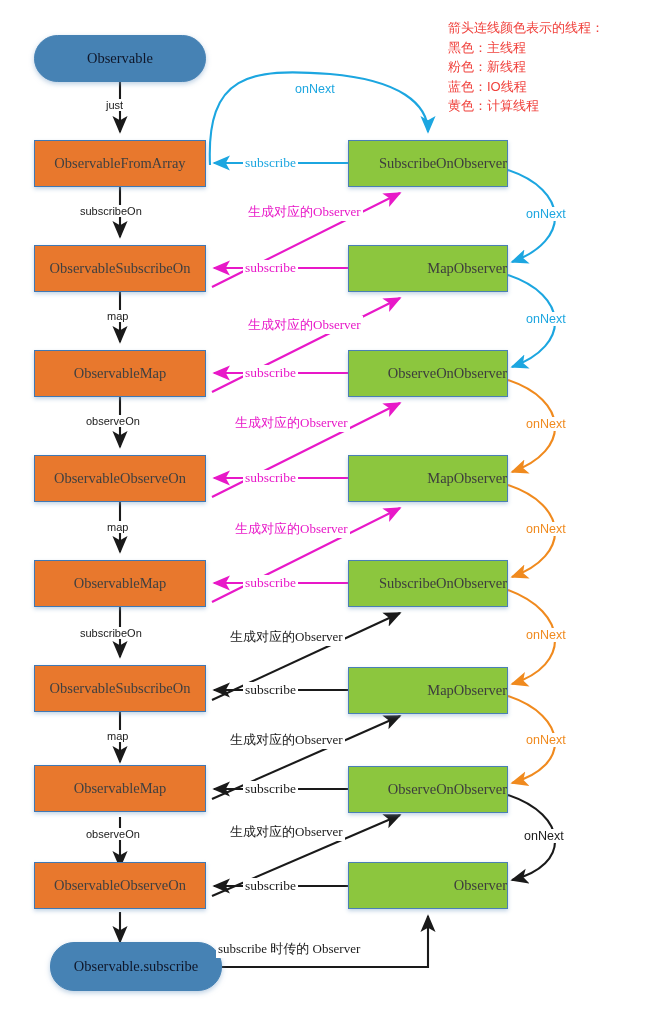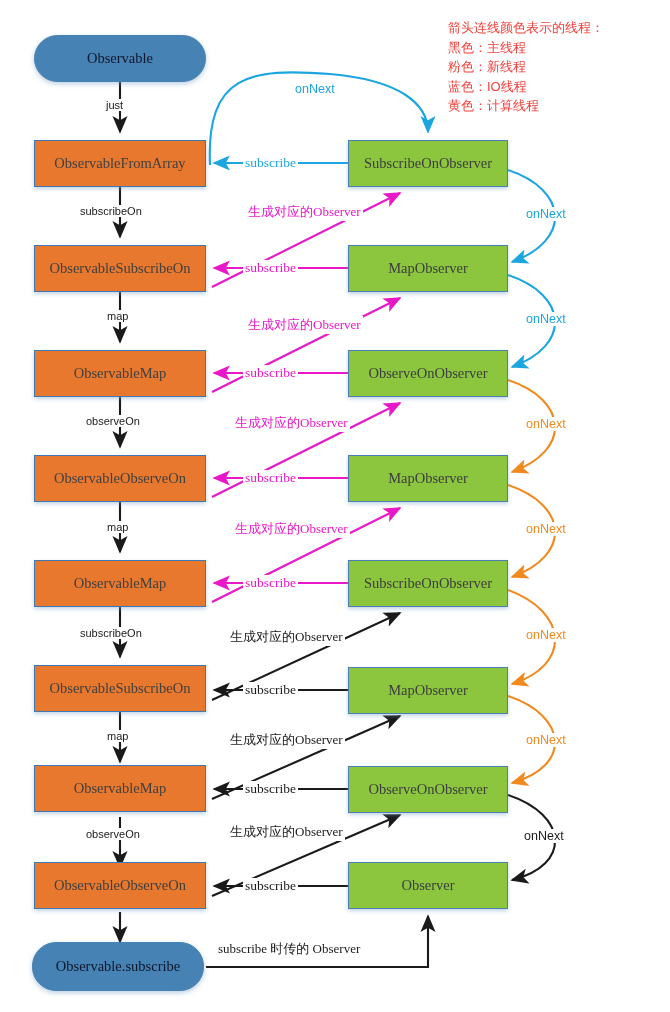--- a/index.html
+++ b/index.html
@@ -7,21 +7,21 @@
   #stage{position:relative;width:670px;height:1012px;overflow:hidden;background:#fff;}
   #svgroot{position:absolute;left:0;top:0;width:670px;height:1012px;}
 
   .node{position:absolute;box-sizing:border-box;display:flex;align-items:center;
         justify-content:center;text-align:center;line-height:1.05;}
   .node.obs{background:#e8782d;border:1px solid #3f78b4;color:#404040;
         font-family:"Liberation Serif","DejaVu Serif",serif;font-size:14.5px;
         box-shadow:0 2px 4px rgba(120,160,200,.45);}
   .node.obsv{background:#8cc63e;border:1px solid #4a7fb5;color:#3d3d3d;
         font-family:"Liberation Serif","DejaVu Serif",serif;font-size:14.5px;
-        box-shadow:0 2px 4px rgba(120,160,200,.45);}
+        box-shadow:0 2px 4px rgba(120,160,200,.45);justify-content:flex-end;}
   .node.term{background:#4682b4;border:1px solid #4682b4;border-radius:24px;color:#0f172a;
         font-family:"Liberation Serif","DejaVu Serif",serif;font-size:14.5px;
         box-shadow:0 2px 5px rgba(120,160,200,.5);}
 
   .lbl{position:absolute;white-space:nowrap;}
   .lbl.blk{color:#1a1a1a;font-size:11px;font-family:"Liberation Sans","DejaVu Sans",sans-serif;}
   .lbl.ser{color:#1a1a1a;font-size:13.5px;font-family:"Liberation Serif","DejaVu Serif",serif;}
   .lbl.cyanl{color:#1ca6e0;font-size:13.5px;font-family:"Liberation Serif","DejaVu Serif",serif;}
   .lbl.magl{color:#e818c8;font-size:13.5px;font-family:"Liberation Serif","DejaVu Serif",serif;}
   .lbl.cyans{color:#1ca6e0;font-size:12.5px;font-family:"Liberation Sans","DejaVu Sans",sans-serif;}
@@ -119,21 +119,21 @@
   </div>
   <div class="node obs" style="left:34px;top:665px;width:172px;height:47px;">
     <span>ObservableSubscribeOn</span>
   </div>
   <div class="node obs" style="left:34px;top:765px;width:172px;height:47px;">
     <span>ObservableMap</span>
   </div>
   <div class="node obs" style="left:34px;top:862px;width:172px;height:47px;">
     <span>ObservableObserveOn</span>
   </div>
-  <div class="node term" style="left:32px;top:942px;width:172px;height:49px;">
+  <div class="node term" style="left:50px;top:942px;width:172px;height:49px;">
     <span>Observable.subscribe</span>
   </div>
 
   <div class="node obsv" style="left:348px;top:140px;width:160px;height:47px;">
     <span>SubscribeOnObserver</span>
   </div>
   <div class="node obsv" style="left:348px;top:245px;width:160px;height:47px;">
     <span>MapObserver</span>
   </div>
   <div class="node obsv" style="left:348px;top:350px;width:160px;height:47px;">

